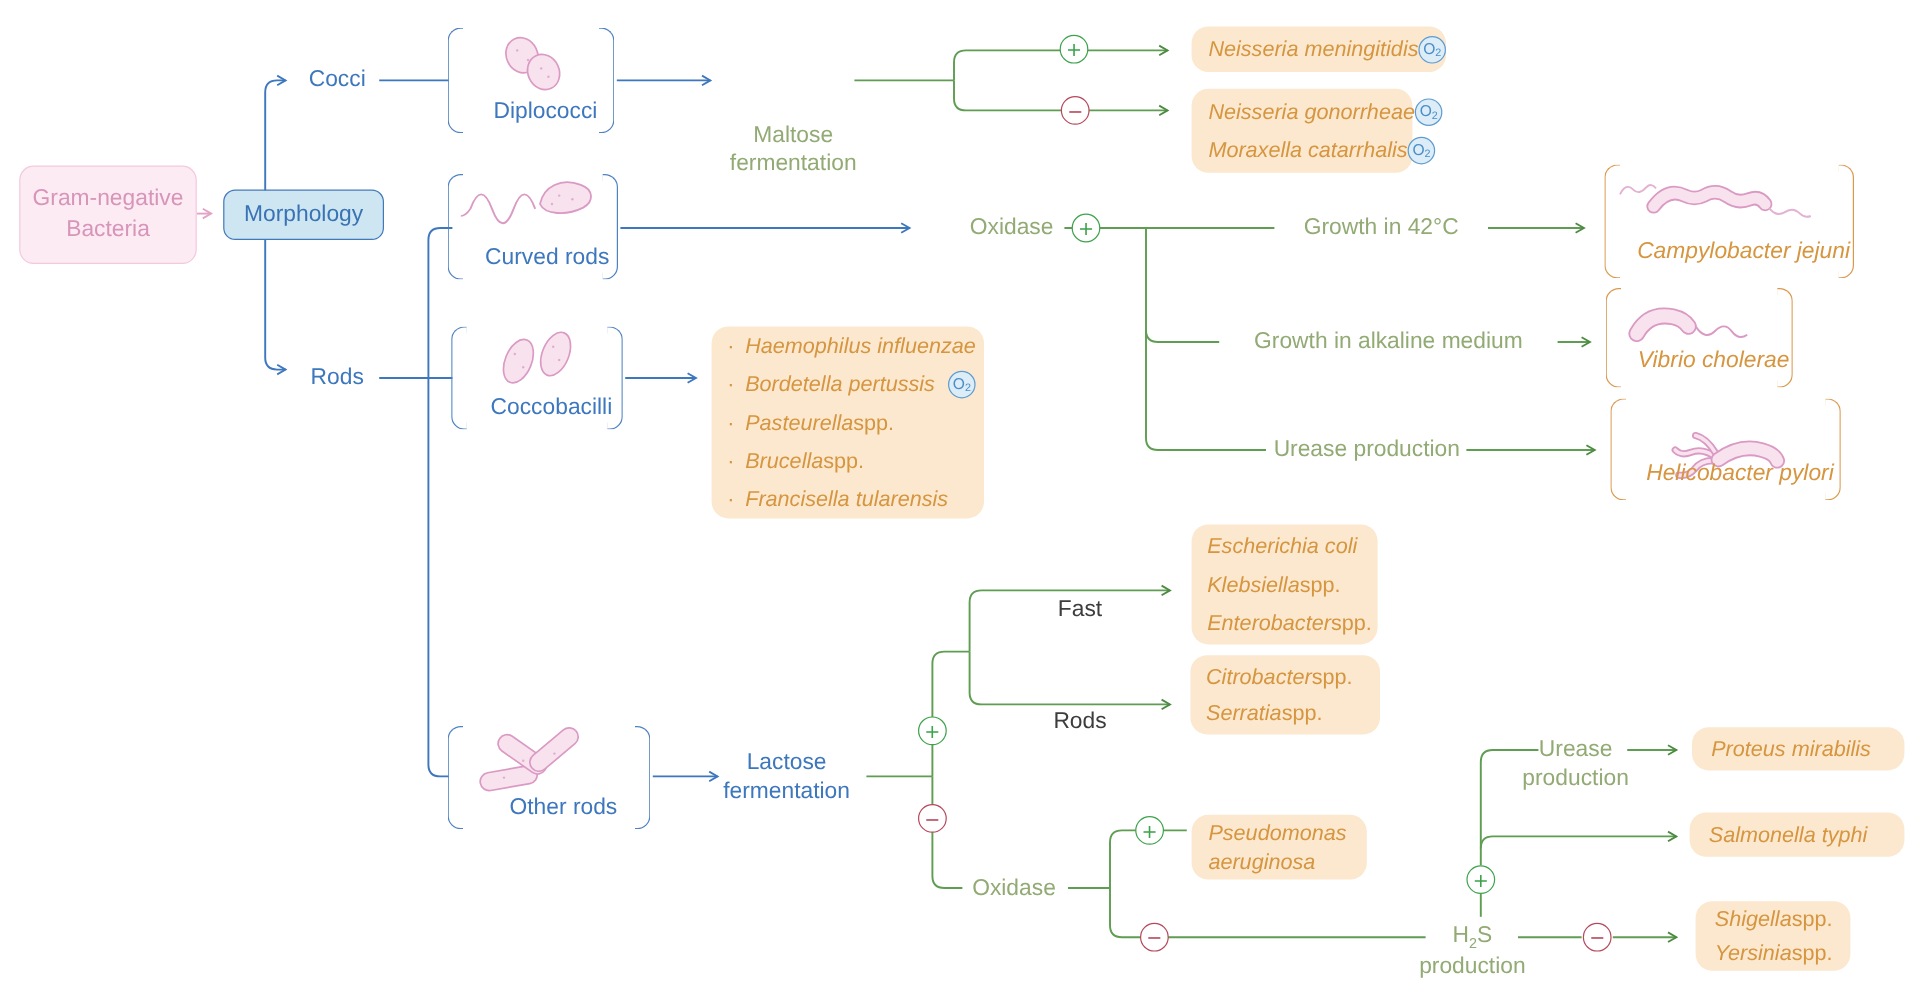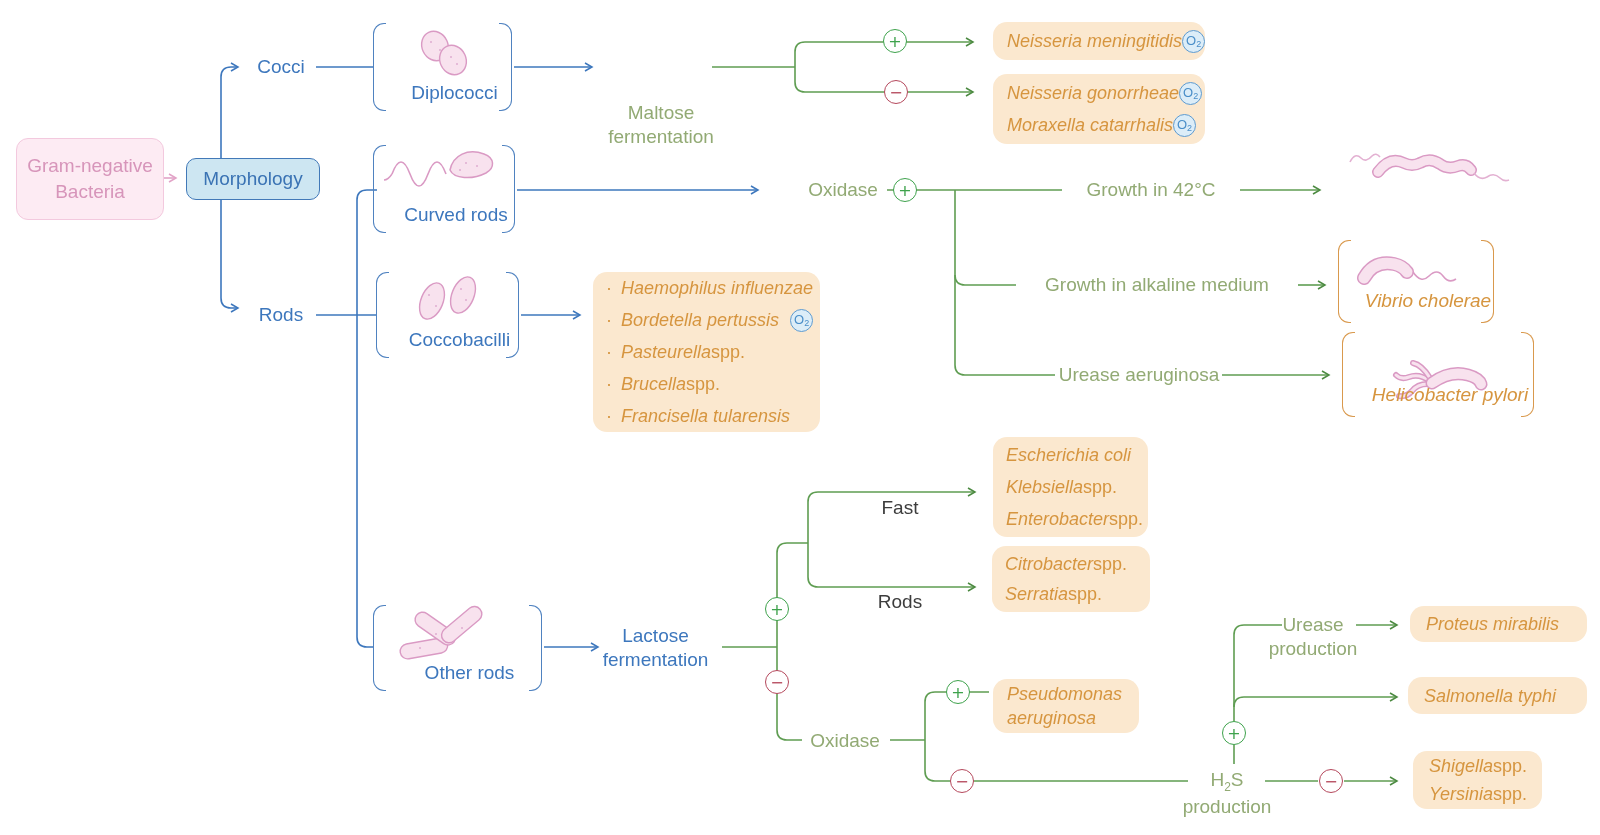--- a/index.html
+++ b/index.html
@@ -196,21 +196,21 @@
     <div class="cap">Other rods</div>
   </div>
 
   <div class="lbl green" style="left:601px;top:55px;width:120px;height:48px;flex-direction:column;margin-top:46px;">
     <div>Maltose</div>
     <div>fermentation</div>
   </div>
   <div class="lbl green" style="left:802px;top:178px;width:82px;height:24px;">Oxidase</div>
   <div class="lbl green" style="left:1066px;top:178px;width:170px;height:24px;">Growth in 42°C</div>
   <div class="lbl green" style="left:1020px;top:273px;width:274px;height:24px;">Growth in alkaline medium</div>
-  <div class="lbl green" style="left:1059px;top:363px;width:160px;height:24px;">Urease aeruginosa</div>
+  <div class="lbl green" style="left:1059px;top:363px;width:160px;height:24px;">Urease production</div>
   <div class="lbl blue" style="left:593px;top:625px;width:125px;height:46px;flex-direction:column;">
     <div>Lactose</div>
     <div>fermentation</div>
   </div>
   <div class="lbl dark" style="left:870px;top:497px;width:60px;height:22px;">Fast</div>
   <div class="lbl dark" style="left:870px;top:591px;width:60px;height:22px;">Rods</div>
   <div class="lbl green" style="left:800px;top:729px;width:90px;height:23px;">Oxidase</div>
   <div class="lbl green" style="left:1157px;top:768px;width:140px;height:50px;flex-direction:column;">
     <div><span>H</span><sub class="f2">2</sub><span>S</span></div>
     <div>production</div>
@@ -232,21 +232,21 @@
 
   <div class="obox" style="left:993px;top:22px;width:212px;height:38px;padding:0 10px 0 14px;">
     <div class="oline" style="justify-content:space-between;">
       <span>Neisseria meningitidis</span>
       <span class="o2b">
           <span>O</span>
           <sub>2</sub>
         </span>
     </div>
   </div>
-  <div class="obox" style="left:993px;top:74px;width:212px;height:70px;padding:0 10px 0 14px;">
+  <div class="obox" style="left:993px;top:74px;width:184px;height:70px;padding:0 10px 0 14px;">
     <div class="oline" style="justify-content:space-between;">
       <span>Neisseria gonorrheae</span>
       <span class="o2b">
           <span>O</span>
           <sub>2</sub>
         </span>
     </div>
     <div class="oline" style="justify-content:space-between;">
       <span>Moraxella catarrhalis</span>
       <span class="o2b">
@@ -278,20 +278,25 @@
         <span class="bullet">·</span>
         <span>Brucella</span>
         <span class="rest"> spp.</span>
       </div>
     <div class="oline">
         <span class="bullet">·</span>
         <span>Francisella tularensis</span>
       </div>
   </div>
 
+  <div class="bbox orange-brk" style="left:1337px;top:137px;width:208px;height:95px;">
+    <div class="brk l"></div>
+    <div class="brk r"></div>
+    <div class="cap">Campylobacter jejuni</div>
+  </div>
   <div class="bbox orange-brk" style="left:1338px;top:240px;width:156px;height:83px;">
     <div class="brk l"></div>
     <div class="brk r"></div>
     <div class="cap">Vibrio cholerae</div>
   </div>
   <div class="bbox orange-brk" style="left:1342px;top:332px;width:192px;height:85px;">
     <div class="brk l"></div>
     <div class="brk r"></div>
     <div class="cap">Helicobacter pylori</div>
   </div>

